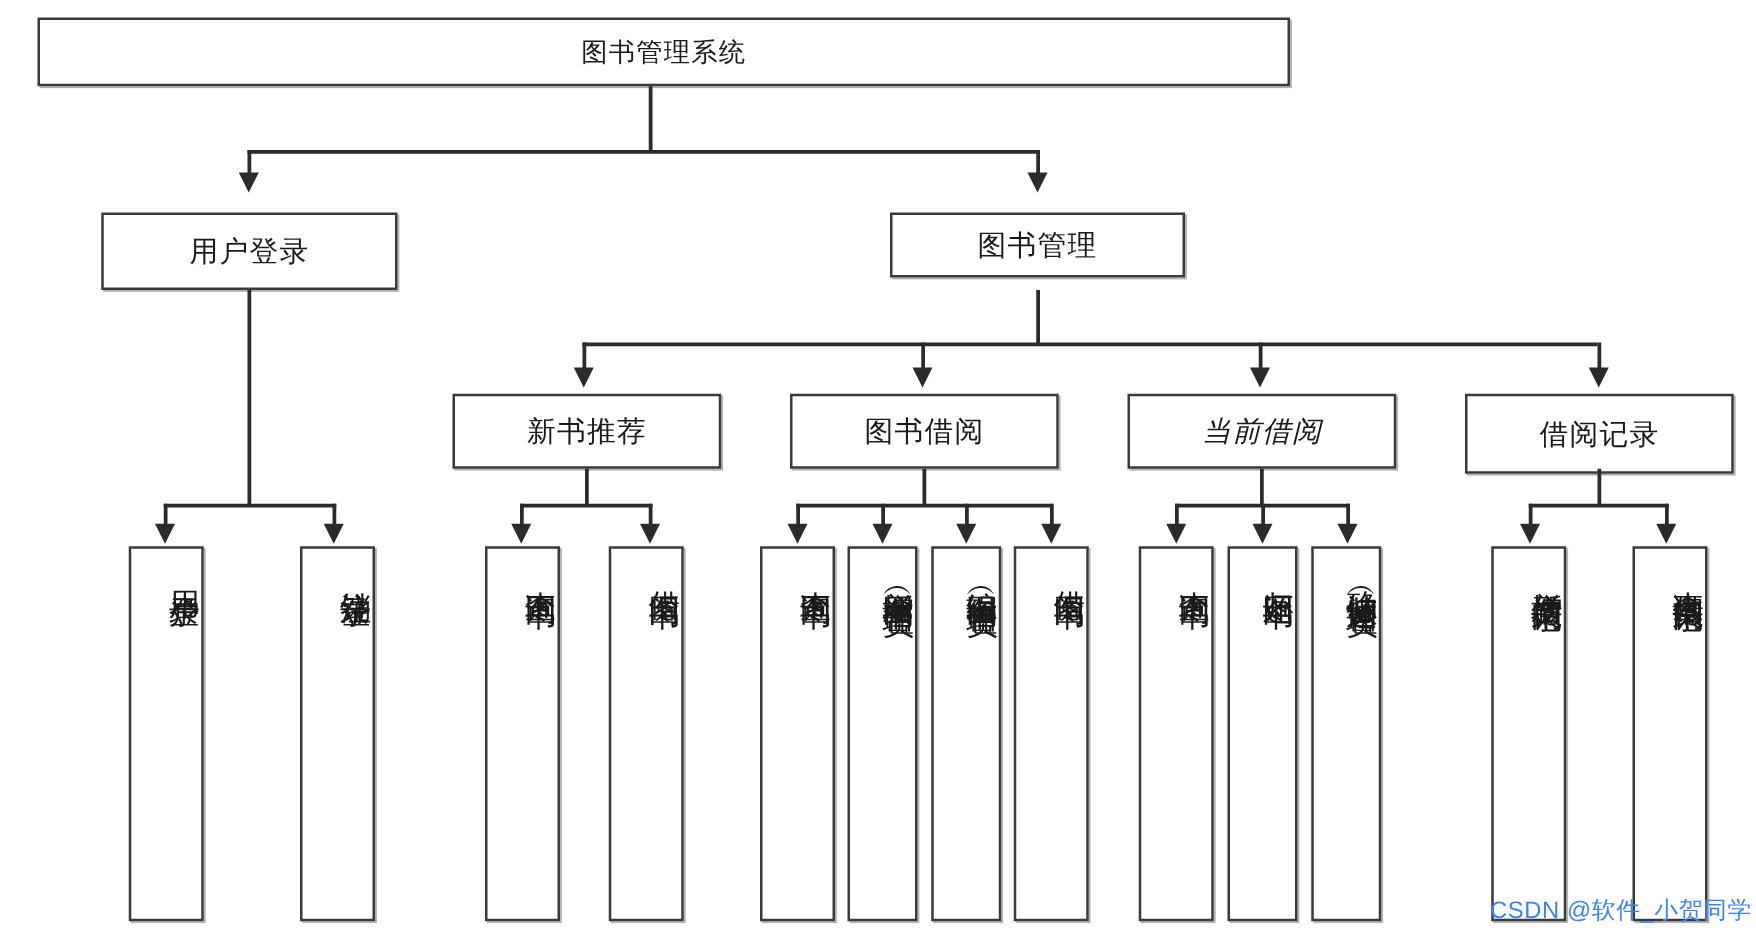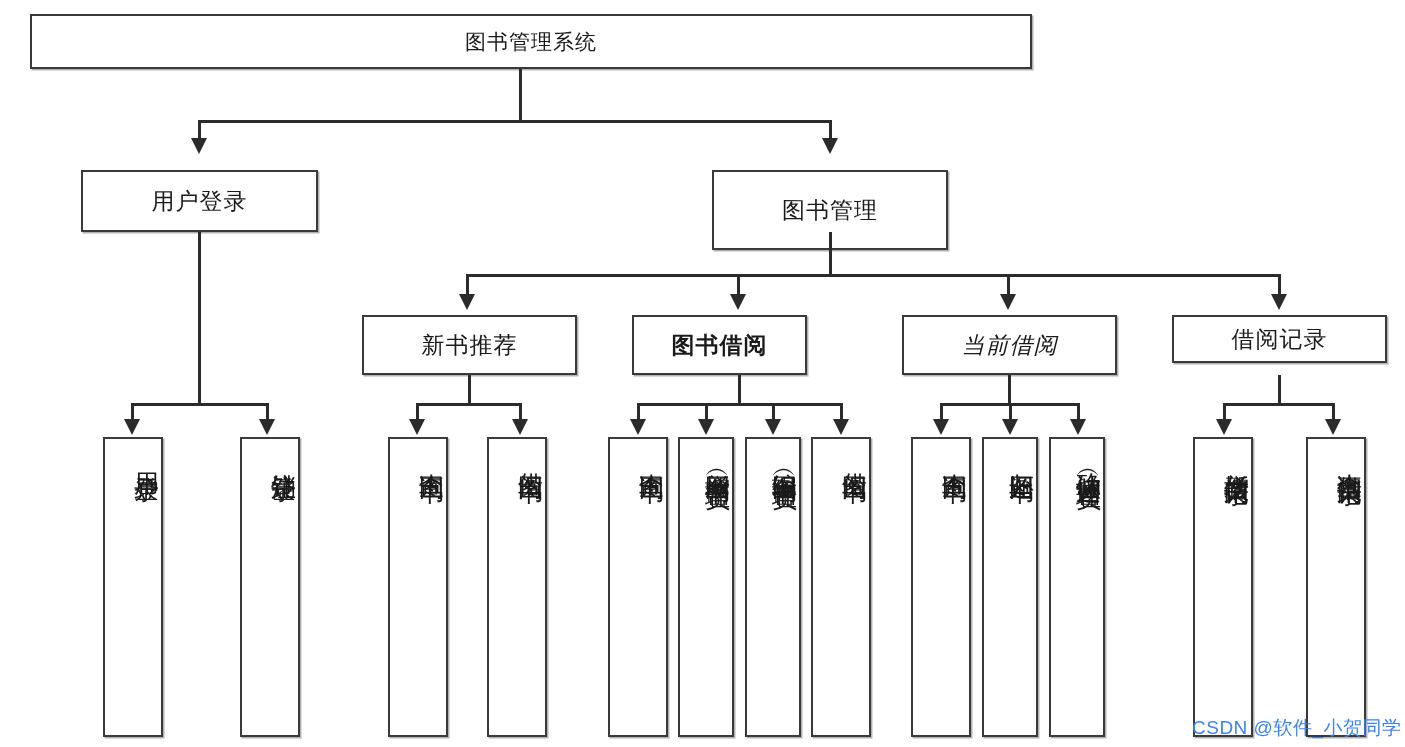--- a/index.html
+++ b/index.html
@@ -87,21 +87,21 @@
   <div class="edge hline" style="left:198px; top:120px; width:634px;"></div>
   <div class="edge vline" style="left:198px; top:120px; height:20px;"></div>
   <div class="arrow" style="left:191px; top:138px;"></div>
   <div class="edge vline" style="left:829px; top:120px; height:20px;"></div>
   <div class="arrow" style="left:822px; top:138px;"></div>
 
   <div class="node h" style="left:81px; top:170px; width:237px; height:62px;">
     <span>用户登录</span>
   </div>
 
-  <div class="node h" style="left:712px; top:170px; width:236px; height:80px;justify-content:center;">
+  <div class="node h" style="left:712px; top:170px; width:236px; height:52px;justify-content:center;">
     <span>图书管理</span>
   </div>
 
   <div class="edge vline" style="left:198px; top:232px; height:173px;"></div>
   <div class="edge hline" style="left:131px; top:403px; width:138px;"></div>
   <div class="edge vline" style="left:131px; top:403px; height:18px;"></div>
   <div class="arrow" style="left:124px; top:419px;"></div>
   <div class="edge vline" style="left:266px; top:403px; height:18px;"></div>
   <div class="arrow" style="left:259px; top:419px;"></div>
 
@@ -112,27 +112,27 @@
   <div class="edge vline" style="left:737px; top:274px; height:22px;"></div>
   <div class="arrow" style="left:730px; top:294px;"></div>
   <div class="edge vline" style="left:1007px; top:274px; height:22px;"></div>
   <div class="arrow" style="left:1000px; top:294px;"></div>
   <div class="edge vline" style="left:1278px; top:274px; height:22px;"></div>
   <div class="arrow" style="left:1271px; top:294px;"></div>
 
   <div class="node h" style="left:362px; top:315px; width:215px; height:60px;">
     <span>新书推荐</span>
   </div>
-  <div class="node h" style="left:632px; top:315px; width:175px; height:60px;font-weight:bold;">
+  <div class="node h" style="left:632px; top:315px; width:215px; height:60px;">
     <span>图书借阅</span>
   </div>
   <div class="node h" style="left:902px; top:315px; width:215px; height:60px;font-style:italic;">
     <span>当前借阅</span>
   </div>
-  <div class="node h" style="left:1172px; top:315px; width:215px; height:48px;text-align:center;">
+  <div class="node h" style="left:1172px; top:315px; width:215px; height:64px;text-align:center;">
     <span>借阅记录</span>
   </div>
 
   <div class="edge vline" style="left:468px; top:375px; height:30px;"></div>
   <div class="edge hline" style="left:416px; top:403px; width:106px;"></div>
   <div class="edge vline" style="left:416px; top:403px; height:18px;"></div>
   <div class="arrow" style="left:409px; top:419px;"></div>
   <div class="edge vline" style="left:519px; top:403px; height:18px;"></div>
   <div class="arrow" style="left:512px; top:419px;"></div>
 

